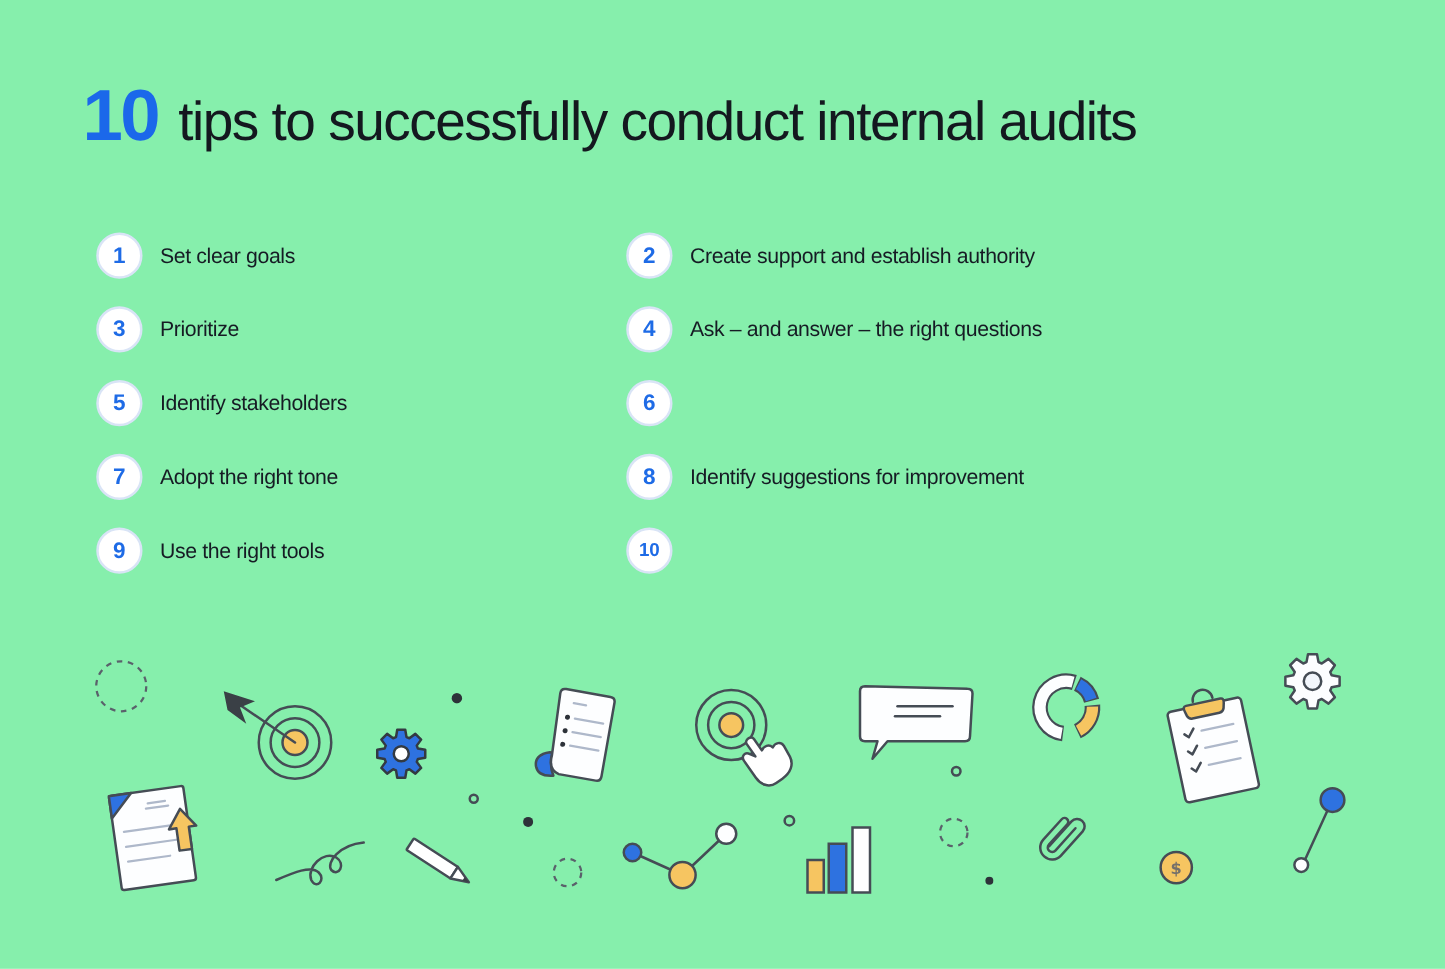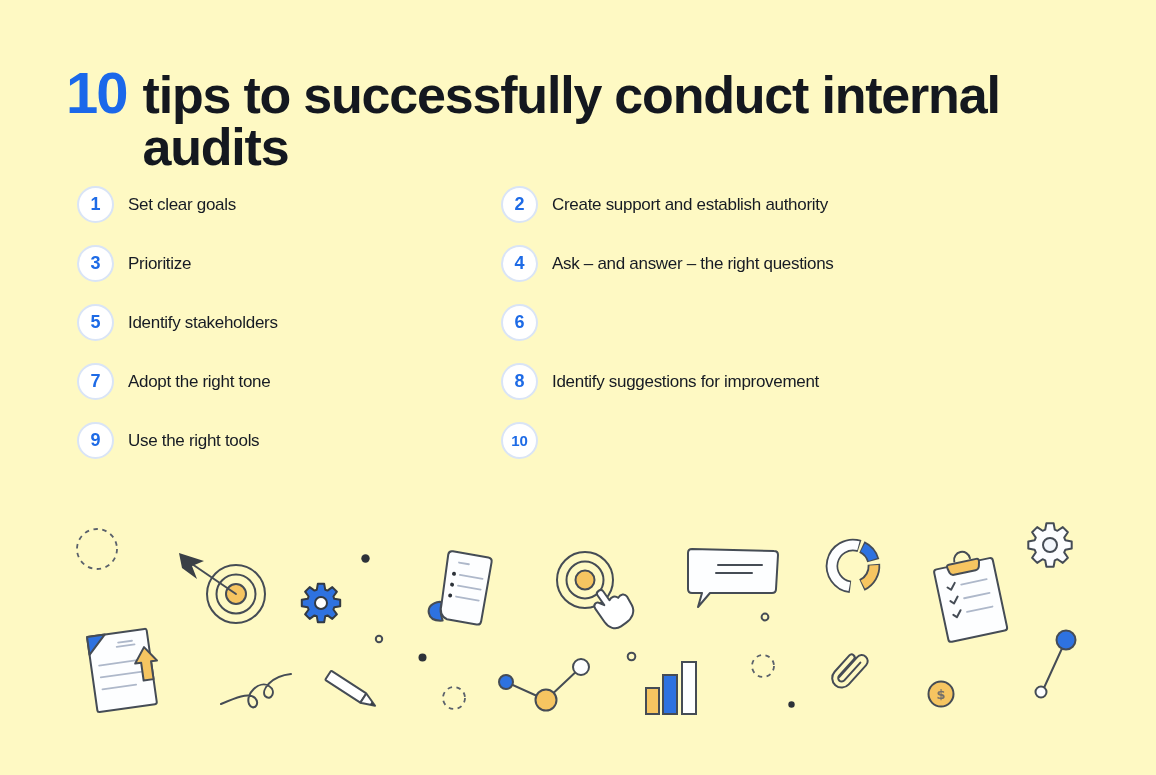--- a/index.html
+++ b/index.html
@@ -1,22 +1,22 @@
 <!DOCTYPE html>
 <html><head>
 <meta charset="utf-8">
 <style>
   html,body{margin:0;padding:0;}
   .canvas{
     position:relative;width:1156px;height:775px;overflow:hidden;
-    background:#fef9c3;font-family:"Liberation Sans",sans-serif;
+    background:#86efac;font-family:"Liberation Sans",sans-serif;
   }
   .title{position:absolute;left:66px;top:64px;display:flex;align-items:baseline;gap:16px;}
   .title .num{font-size:58px;font-weight:800;color:#1b68ea;letter-spacing:-2px;line-height:1;}
-  .title .txt{font-size:52px;font-weight:700;color:#14181f;letter-spacing:-1.2px;line-height:1;}
+  .title .txt{font-size:44px;font-weight:400;color:#14181f;letter-spacing:-1.2px;line-height:1;}
   .col{position:absolute;top:186px;}
   .col.left{left:77px;}
   .col.right{left:501px;}
   .tip{display:flex;align-items:center;height:37px;margin-bottom:22px;}
   .badge{
     width:37px;height:37px;border-radius:50%;background:#ffffff;
     border:2px solid #d9e4f6;box-sizing:border-box;color:#1e6be6;
     font-weight:700;font-size:18px;display:flex;align-items:center;justify-content:center;
     flex:0 0 37px;
   }

